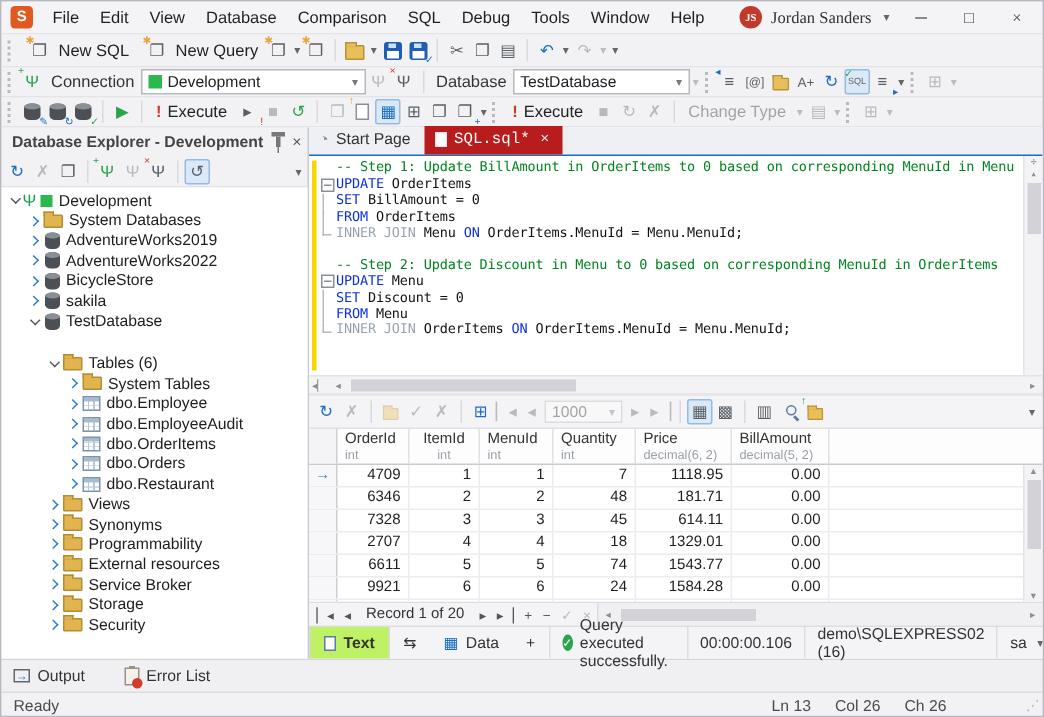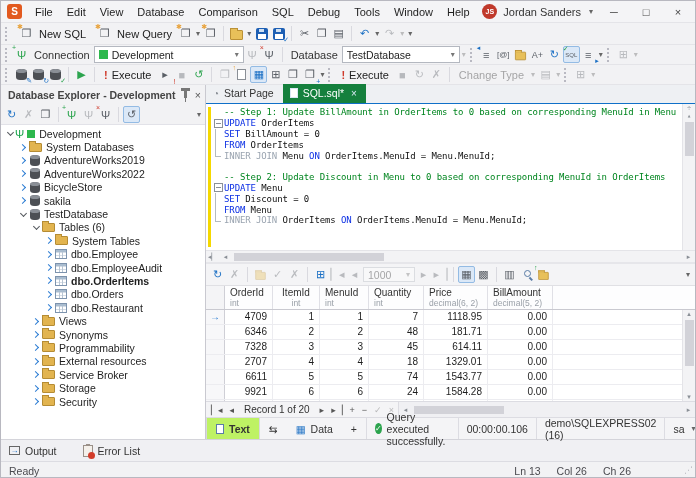--- a/index.html
+++ b/index.html
@@ -2,21 +2,21 @@
 <html><head>
 <meta charset="utf-8">
 <style>
   *{margin:0;padding:0;box-sizing:border-box;}
   html,body{background:#d8d8dc;}
   #app{position:relative;width:696px;height:478px;background:#f2f2f4;font-family:"Liberation Sans",sans-serif;font-size:11px;color:#222;overflow:hidden;border:1px solid #b8b8c0;}
   
   #titlebar{height:22px;background:#f4f4f6;padding:0 4px;display:flex;align-items:center;border-bottom:1px solid #e4e4e8;}
   #logo{width:15px;height:15px;border-radius:3px;background:#e2591f;color:#fff;font-weight:bold;font-size:10px;display:flex;align-items:center;justify-content:center;margin:0 6px 0 2px;}
   .mi{padding:13px 7px;color:#1f1f1f;cursor:default;}
-  #tb-right{margin-left:auto;display:flex;align-items:center;gap:6px;}
+  #tb-right{margin-left:auto;display:flex;align-items:center;gap:6px;font-family:Liberation Serif, serif;}
   #avatar{width:15px;height:15px;border-radius:50%;background:#c0392b;color:#fff;font-size:7px;display:flex;align-items:center;justify-content:center;font-weight:bold;}
   #user-name{color:#333;}
   .winbtn{width:26px;text-align:center;color:#444;font-size:11px;}
   
   .toolbar{background:#f2f2f4;border-bottom:1px solid #e4e4e8;display:flex;align-items:center;padding:0 2px;}
   #toolbar1{height:22px;} #toolbar2{height:20px;} #toolbar3{height:20px;}
   .grip{width:4px;height:14px;border-left:2px dotted #b9b9c2;margin:0 4px 0 2px;}
   .sep{width:1px;height:15px;background:#d9d9df;margin:0 4px;}
   .ic{position:relative;width:17px;height:17px;display:inline-flex;align-items:center;justify-content:center;font-size:11px;color:#5a5f66;flex:none;}
   .ic .badge{position:absolute;font-size:7px;left:-1px;top:-2px;}
@@ -70,21 +70,21 @@
   .tico.table{width:12px;height:10px;border:1px solid #7d93ad;background:
     linear-gradient(#a9bccf 2px,transparent 2px),
     repeating-linear-gradient(90deg,transparent 0 2.6px,#b9c6d4 2.6px 3.6px),
     repeating-linear-gradient(transparent 0 2px,#d5dde6 2px 3px),#fff;}
   .plugic{color:#18a34a;font-size:11px;margin-right:2px;}
   .ti .gsq{width:8px;height:8px;margin:0 4px 0 1px;}
   
   #rightpanel{flex:1;display:flex;flex-direction:column;min-width:0;background:#fff;}
   #tabstrip{height:19px;display:flex;align-items:flex-end;background:#eef0f3;border-bottom:1px solid #1070c8;flex:none;}
   .dtab{display:flex;align-items:center;gap:5px;padding:2px 9px 3px 7px;font-size:10.5px;height:19px;color:#333;}
-  .dtab.active{background:#15803d;color:#fff;}
+  .dtab.active{background:#b91c1c;color:#fff;font-family:Liberation Mono, monospace;}
   .startpage-ic{color:#8a8f96;font-size:10px;}
   .sqldoc-ic{width:8px;height:10px;background:#fff;border:1px solid #9ab2cc;}
   .dtab.active .sqldoc-ic{border-color:#d9e6f4;}
   .tabclose{font-size:10px;color:#dce9f7;margin-left:2px;}
   
   #editor{height:146px;position:relative;background:#fff;font-family:"DejaVu Sans Mono",monospace;font-size:9px;letter-spacing:-0.1px;flex:none;padding:3px 14px 0 6px;overflow:hidden;}
   #changebar{position:absolute;left:2px;top:3px;width:3px;height:140px;background:#f5d800;}
   .cline{height:10.8px;display:flex;align-items:center;white-space:pre;}
   .fold{width:12px;flex:none;display:flex;align-items:center;justify-content:center;height:100%;}
   .fold.start::before{content:"";width:7px;height:7px;border:1px solid #8a9097;background:linear-gradient(#8a9097,#8a9097) center/5px 1px no-repeat,#fff;}
@@ -425,41 +425,41 @@
           <div class="ti" style="padding-left: 17px;">
             <span class="chev closed"></span>
             <span class="tico db"></span>
             <span class="tlabel">sakila</span>
           </div>
           <div class="ti" style="padding-left: 17px;">
             <span class="chev open"></span>
             <span class="tico db"></span>
             <span class="tlabel">TestDatabase</span>
           </div>
-          <div class="ti" style="padding-left: 30px;">
+          <div class="ti" style="padding-left: 30px; margin-top: 15px;">
             <span class="chev open"></span>
             <span class="tico folder-open"></span>
             <span class="tlabel">Tables (6)</span>
           </div>
           <div class="ti" style="padding-left: 43px;">
             <span class="chev closed"></span>
             <span class="tico folder"></span>
             <span class="tlabel">System Tables</span>
           </div>
           <div class="ti" style="padding-left: 43px;">
             <span class="chev closed"></span>
             <span class="tico table"></span>
             <span class="tlabel">dbo.Employee</span>
           </div>
           <div class="ti" style="padding-left: 43px;">
             <span class="chev closed"></span>
             <span class="tico table"></span>
             <span class="tlabel">dbo.EmployeeAudit</span>
           </div>
-          <div class="ti" style="padding-left: 43px; font-weight: bold;">
+          <div class="ti" style="padding-left: 43px;">
             <span class="chev closed"></span>
             <span class="tico table"></span>
             <span class="tlabel">dbo.OrderItems</span>
           </div>
           <div class="ti" style="padding-left: 43px;">
             <span class="chev closed"></span>
             <span class="tico table"></span>
             <span class="tlabel">dbo.Orders</span>
           </div>
           <div class="ti" style="padding-left: 43px;">

